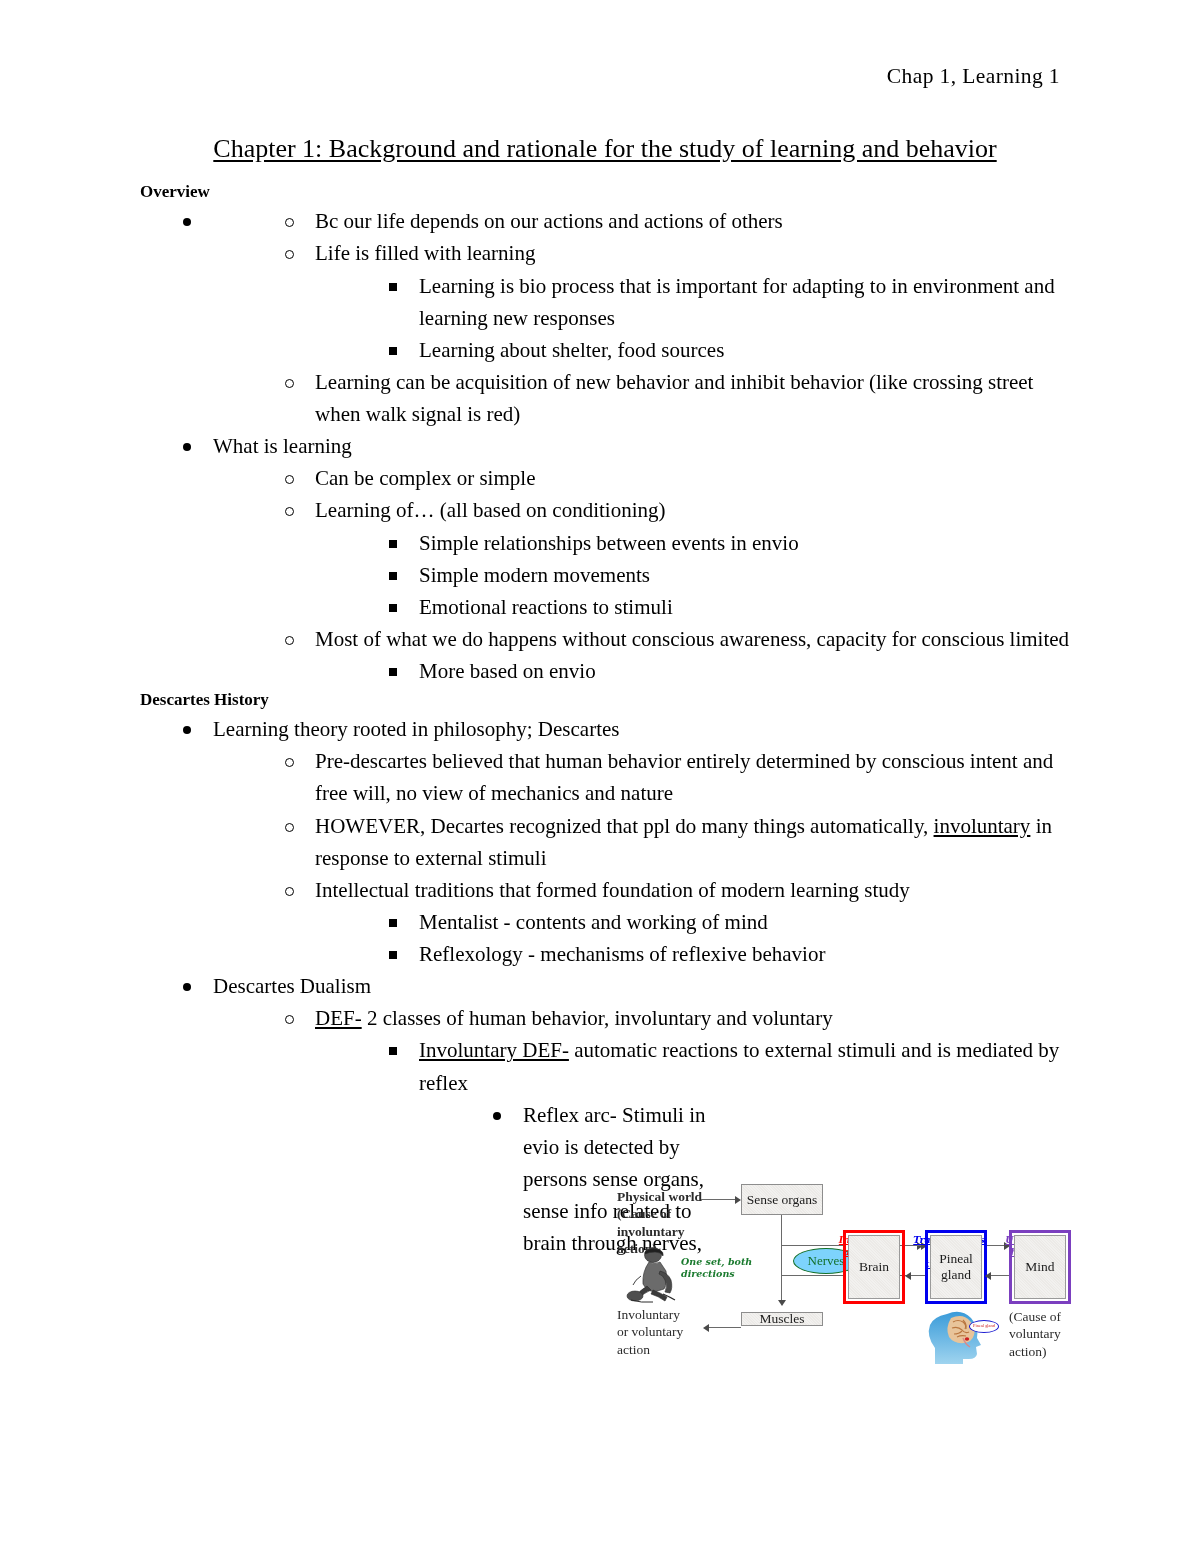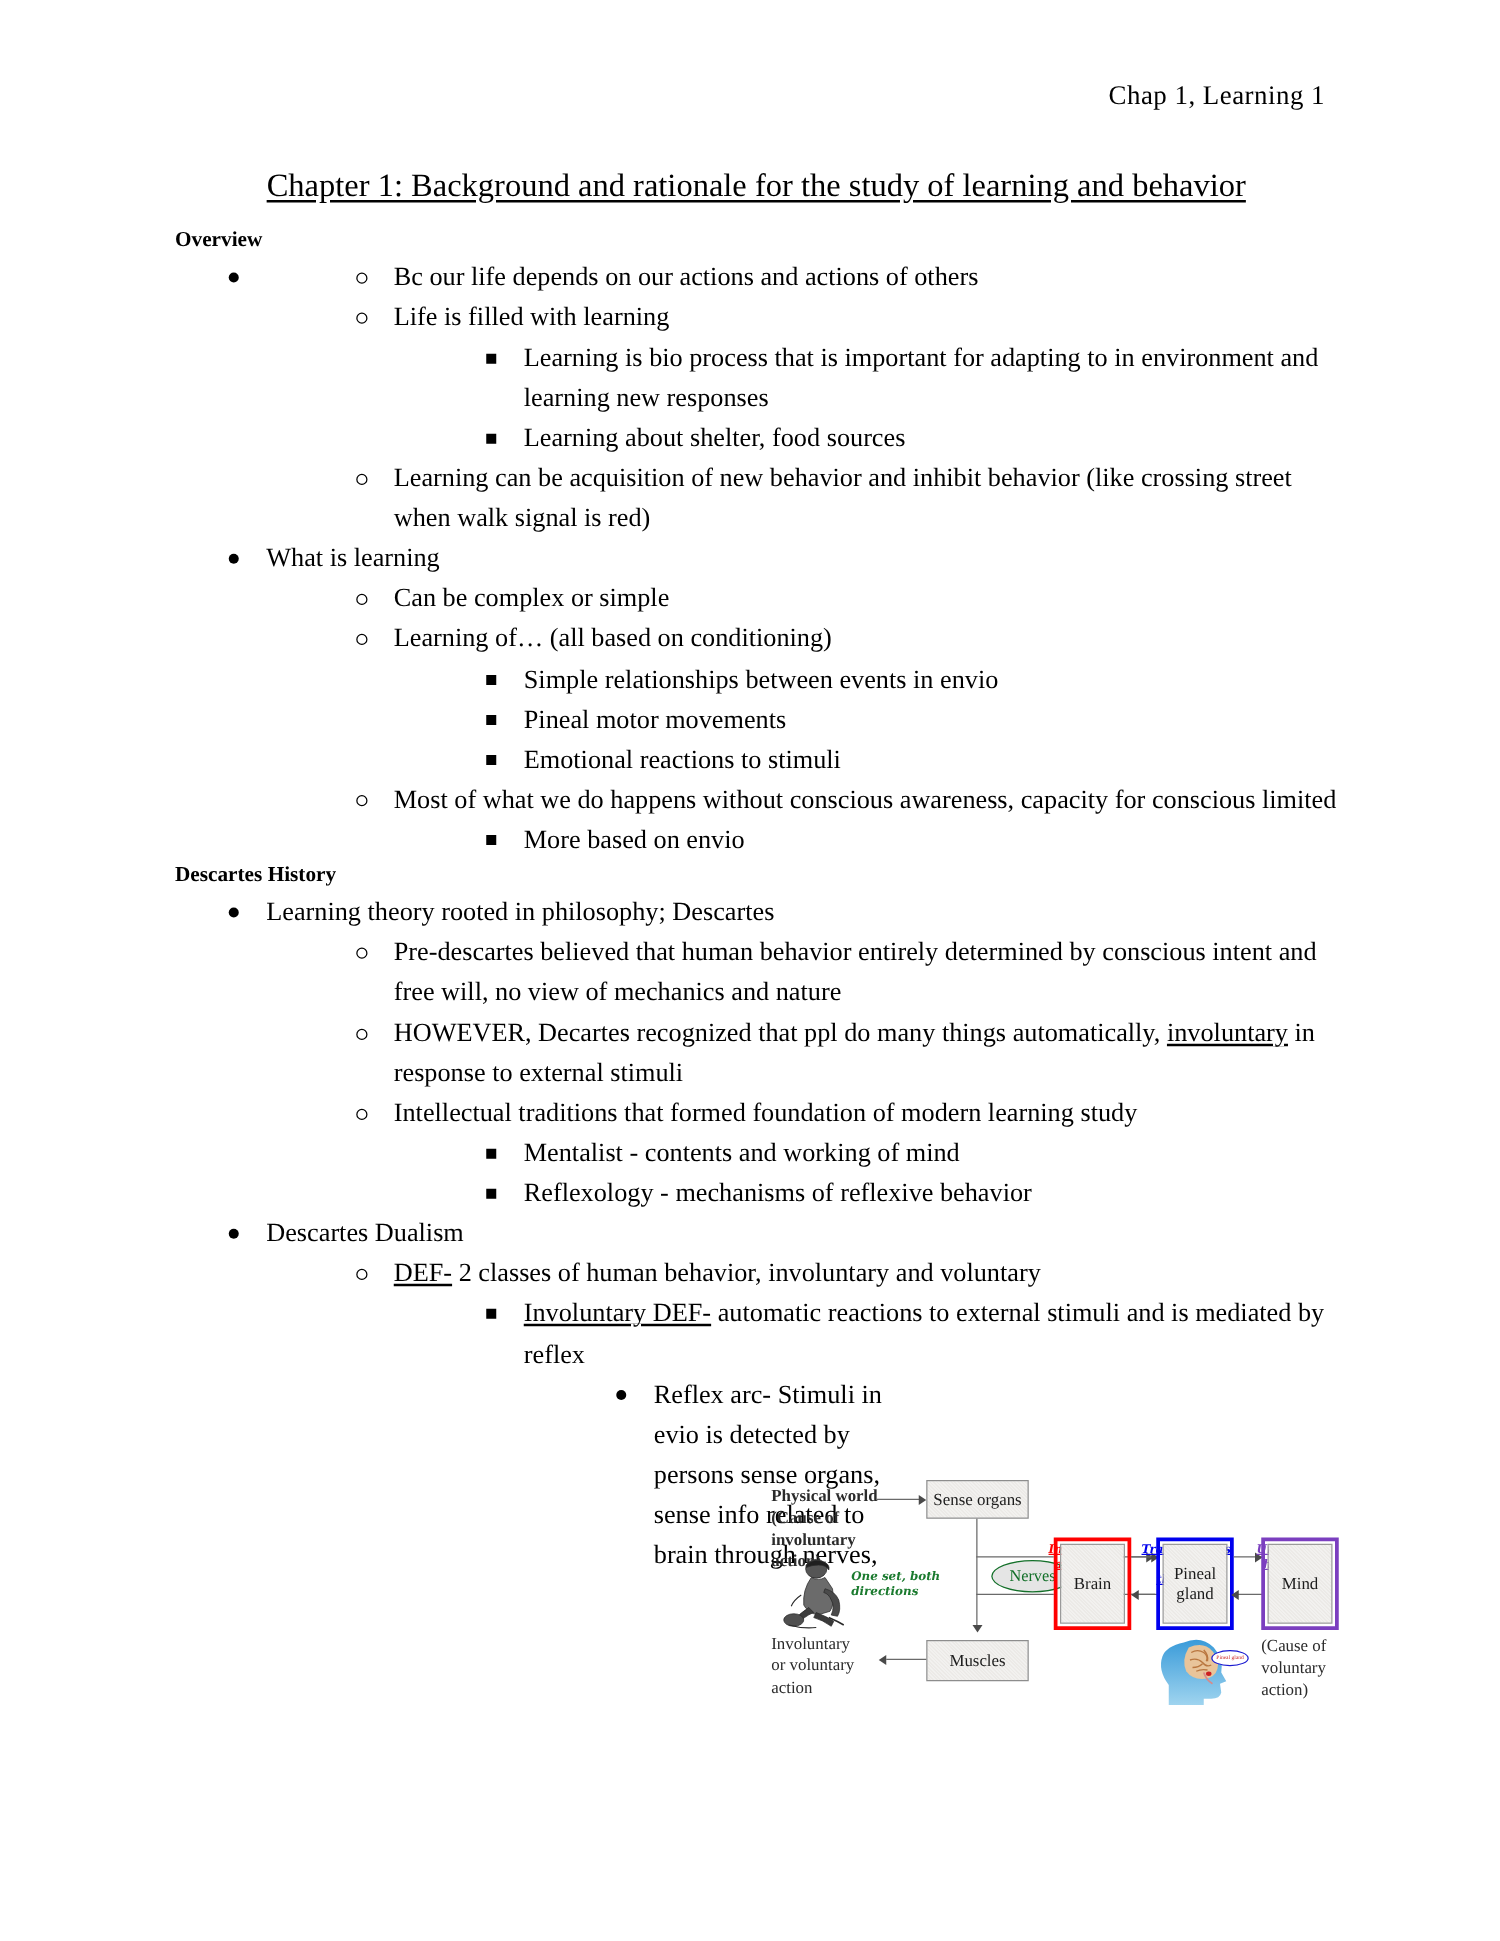--- a/index.html
+++ b/index.html
@@ -214,21 +214,21 @@
 
   .nerves-ellipse {
     position: absolute;
     border: 1.8px solid #14702a;
     border-radius: 50%;
     display: flex;
     align-items: center;
     justify-content: center;
     font-size: 13px;
     color: #14702a;
-    background: #e5e5e5;
+    background: #7dd3fc;
     box-sizing: border-box;
   }
 
   .fig-engraving { position: absolute; }
   .fig-headart { position: absolute; }
 
   .callout-oval {
     position: absolute;
     border: 1.6px solid #1a1ad0;
     border-radius: 50%;
@@ -285,21 +285,21 @@
           <li class="b2">
             <span class="li-text">Can be complex or simple</span>
           </li>
           <li class="b2">
             <span class="li-text">Learning of… (all based on conditioning)</span>
             <ul class="lvl3">
               <li class="b3">
                 <span class="li-text">Simple relationships between events in envio</span>
               </li>
               <li class="b3">
-                <span class="li-text">Pineal motor movements</span>
+                <span class="li-text">Simple modern movements</span>
               </li>
               <li class="b3">
                 <span class="li-text">Emotional reactions to stimuli</span>
               </li>
             </ul>
           </li>
           <li class="b2">
             <span class="li-text">Most of what we do happens without conscious awareness, capacity for conscious limited</span>
             <ul class="lvl3">
               <li class="b3">
@@ -388,21 +388,21 @@
 action</div>
 
       <div class="fig-line h" style="left:84px; top:39px; width:36px;"></div>
       <div class="arrow-r" style="left:118px; top:35.5px;"></div>
 
       <div class="fig-box" style="left:124px; top:24px; width:82px; height:31px;">Sense organs</div>
 
       <div class="fig-line v" style="left:164px; top:55px; height:88px;"></div>
       <div class="arrow-d" style="left:160.5px; top:140px;"></div>
 
-      <div class="fig-box" style="left:124px; top:152px; width:82px; height:33px;text-align:center;">Muscles</div>
+      <div class="fig-box" style="left:124px; top:152px; width:82px; height:14px;text-align:center;">Muscles</div>
 
       <div class="fig-line h" style="left:92px; top:167px; width:32px;"></div>
       <div class="arrow-l" style="left:86px; top:163.5px;"></div>
 
       <div class="fig-line h" style="left:164px; top:85px; width:62px;"></div>
       <div class="fig-line h" style="left:250px; top:85px; width:57px;"></div>
       <div class="arrow-r" style="left:300px; top:81.5px;"></div>
 
       <div class="fig-line h" style="left:164px; top:115px; width:62px;"></div>
       <div class="fig-line h" style="left:250px; top:115px; width:57px;"></div>

